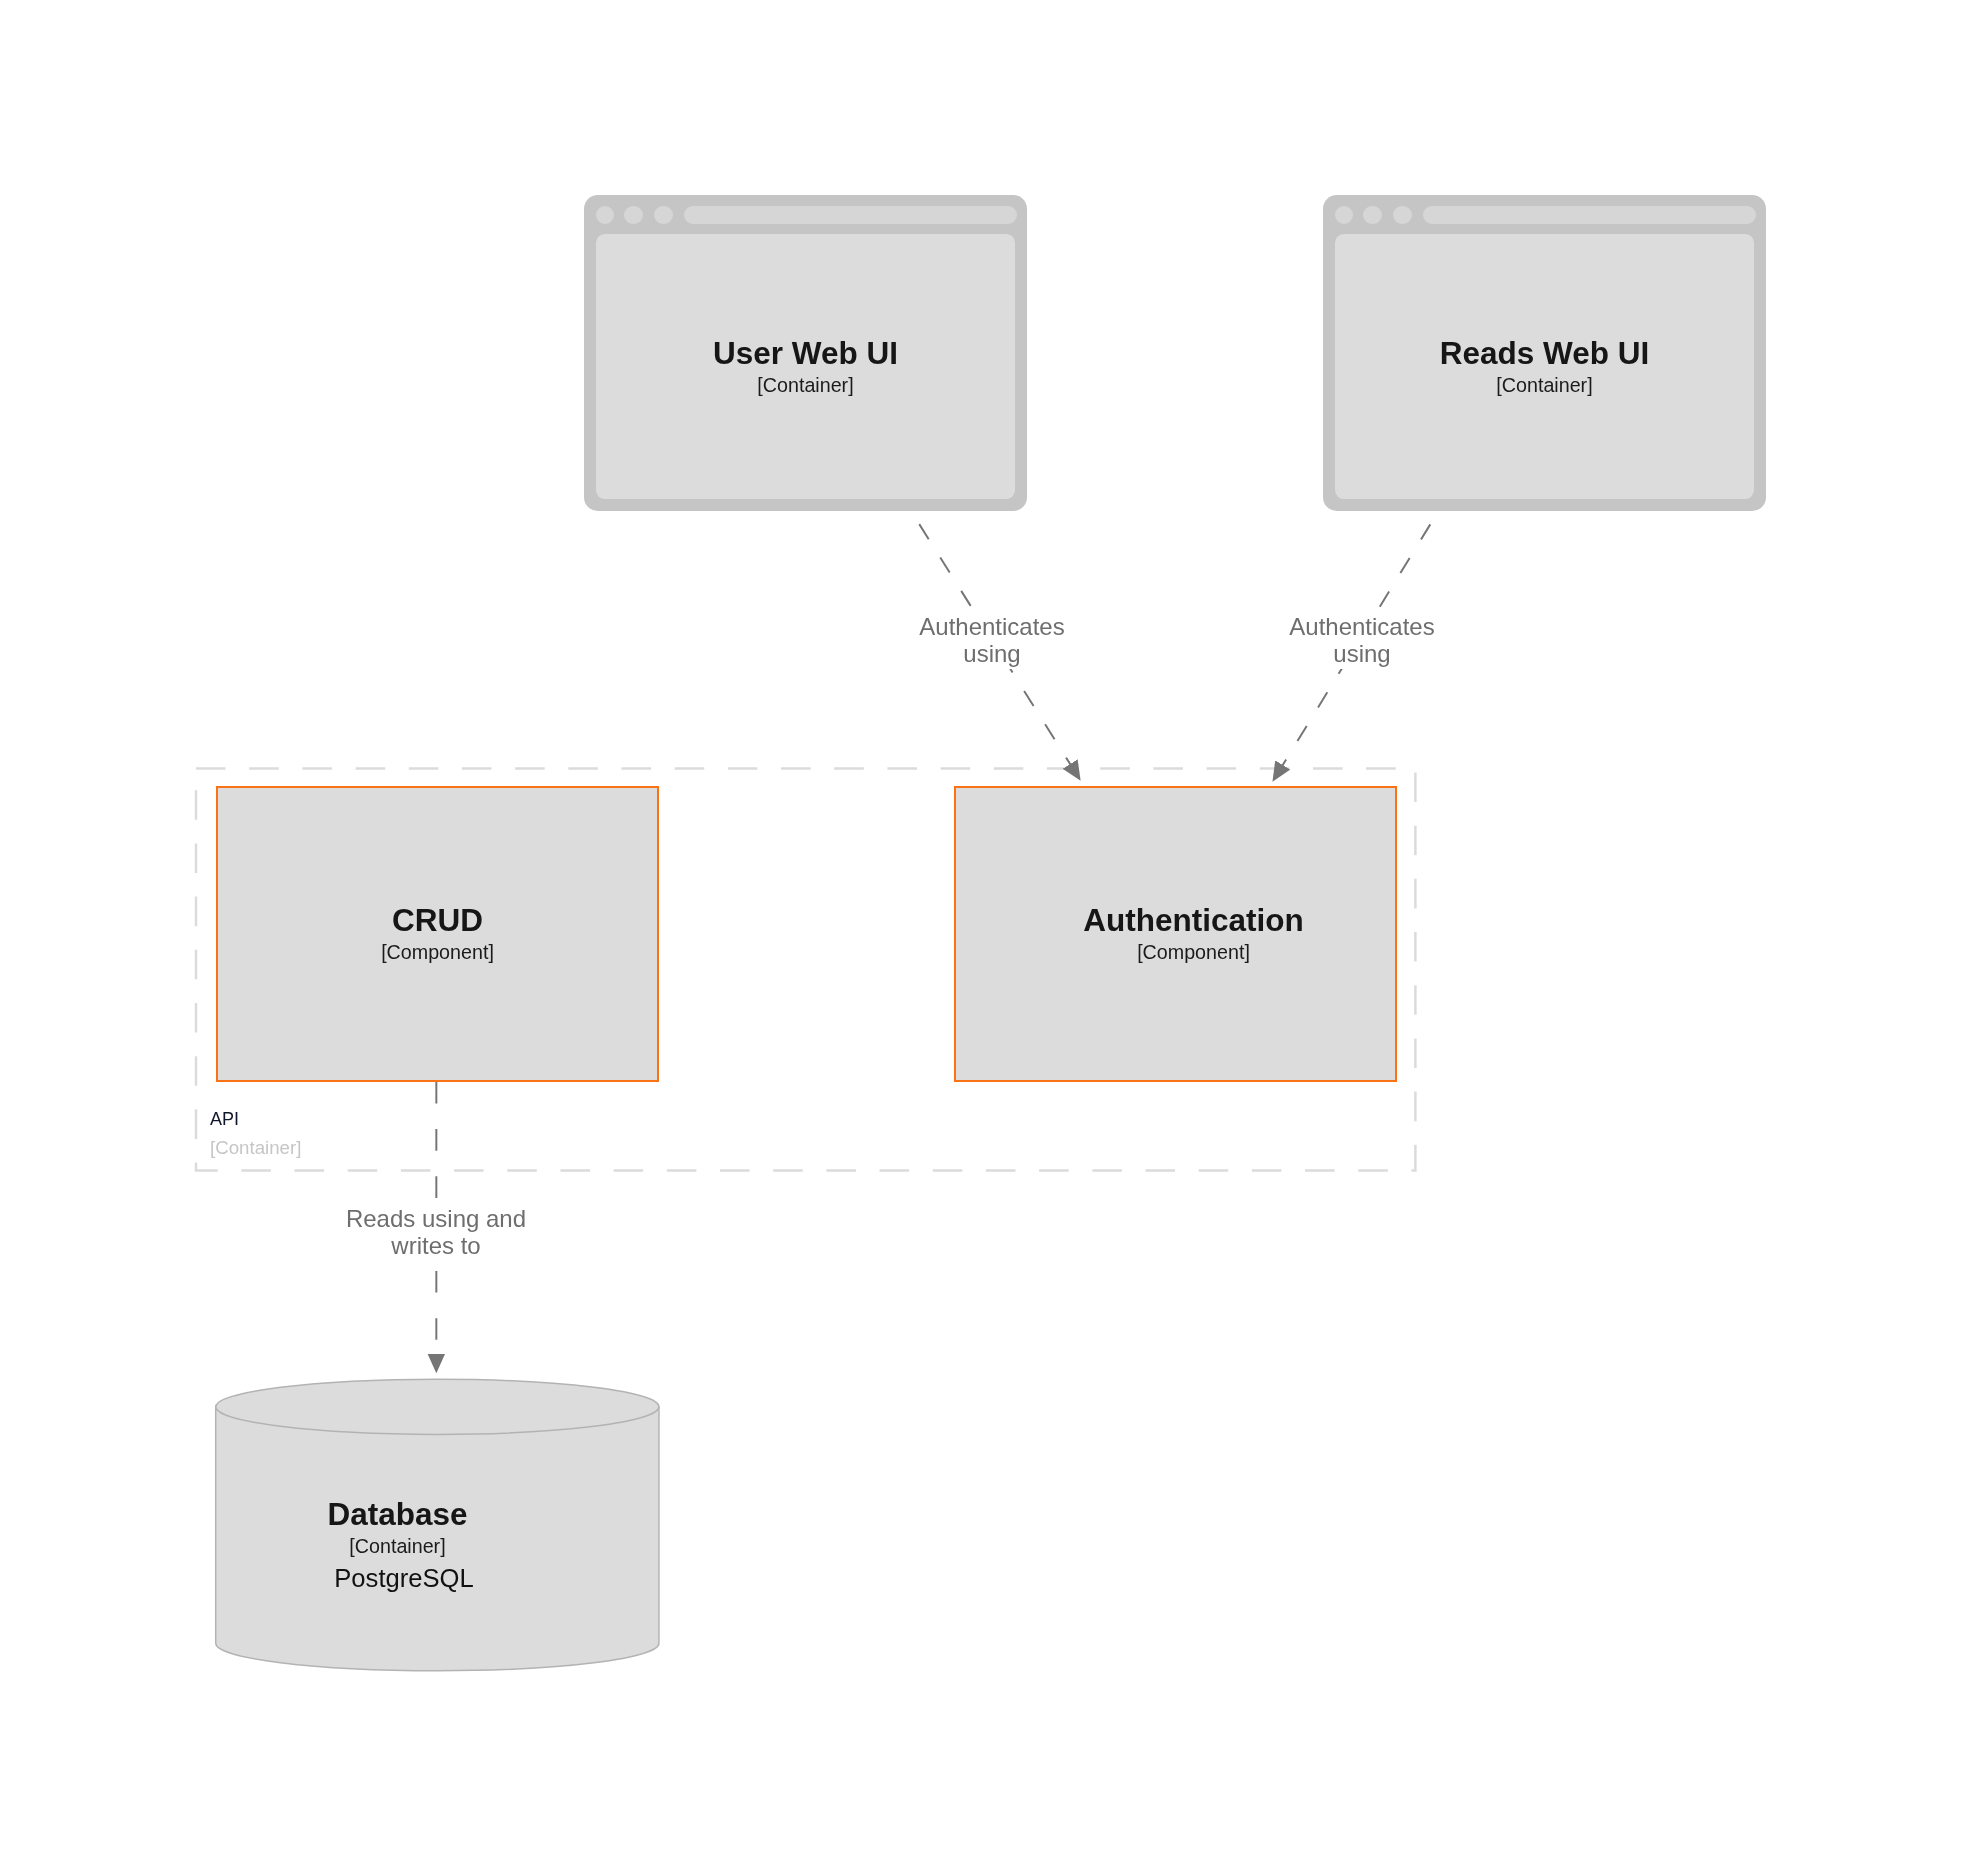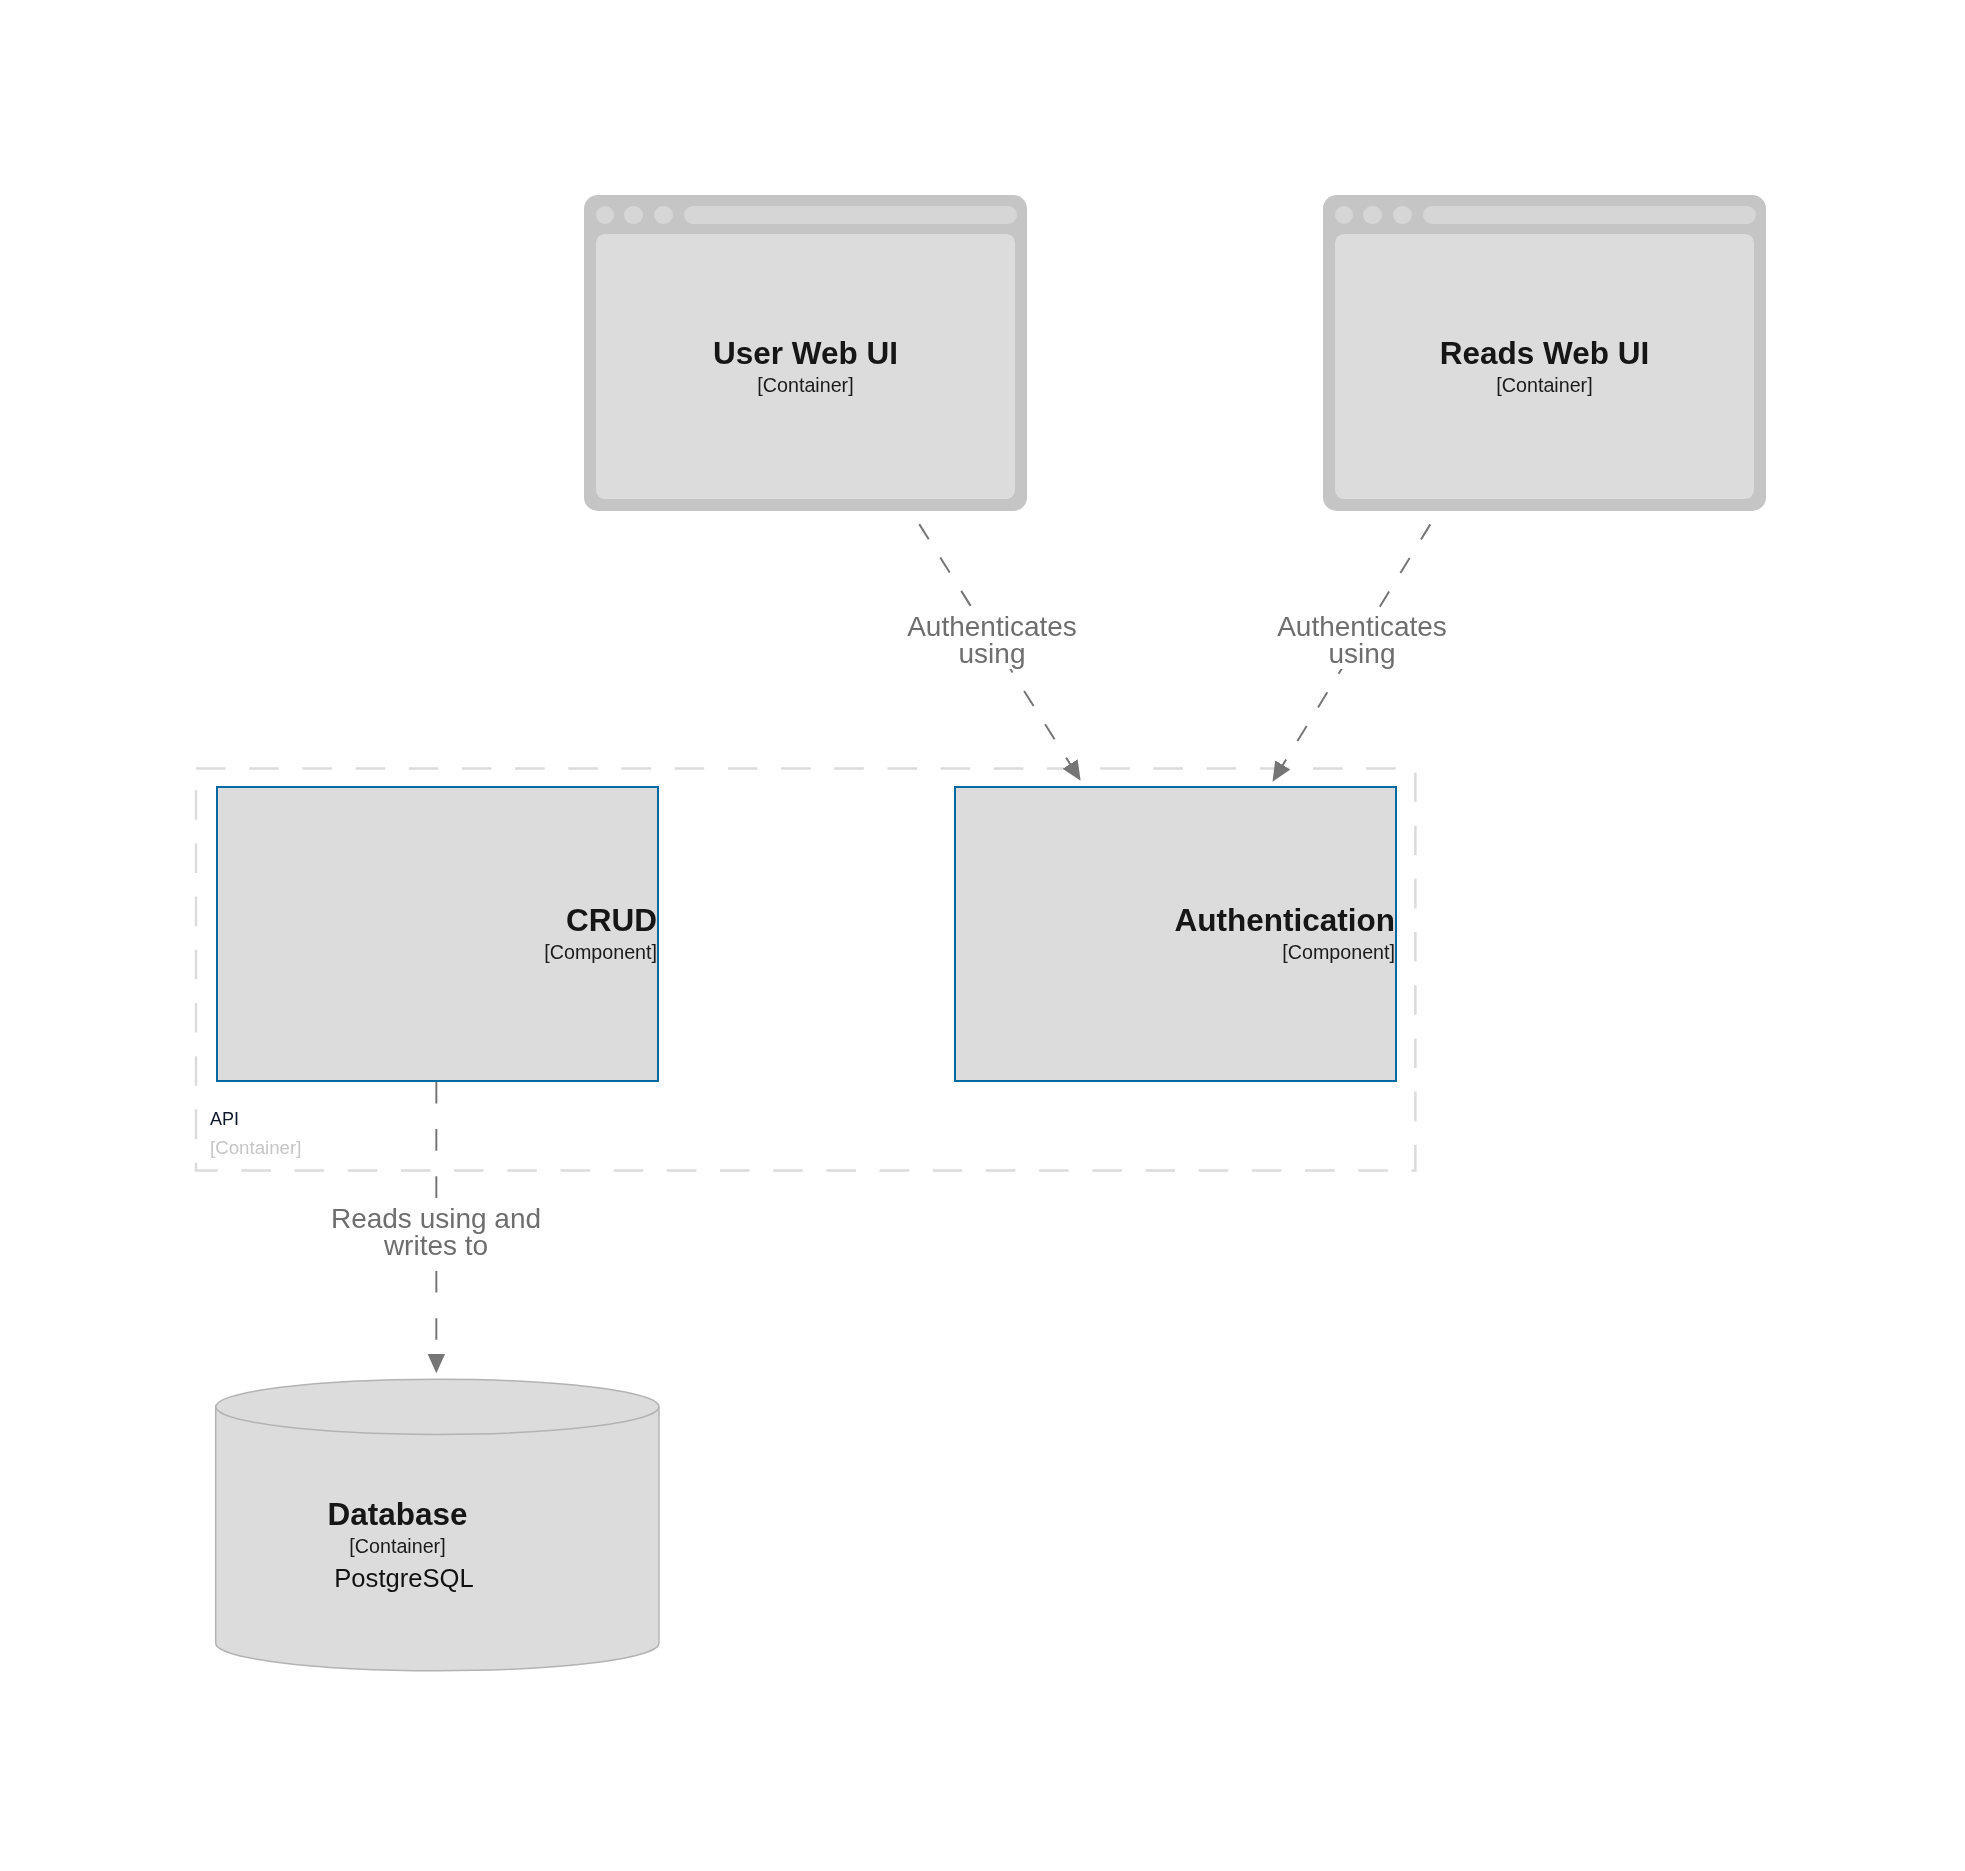--- a/index.html
+++ b/index.html
@@ -30,22 +30,22 @@
     background:#dcdcdc; border-radius:8.9px;
     display:flex; flex-direction:column; align-items:center; justify-content:center;
     text-align:center;
   }
   #user-window  { left:584px;  top:195px; }
   #admin-window { left:1323px; top:195px; }
 
   
   .box {
     position:absolute; width:443px; height:296px; box-sizing:border-box;
-    background:#dcdcdc; border:2px solid #0369a1;
-    display:flex; flex-direction:column; align-items:flex-end; justify-content:center;
+    background:#dcdcdc; border:2px solid #f97316;
+    display:flex; flex-direction:column; align-items:center; justify-content:center;
     text-align:center;
   }
   #crud-box { left:216px; top:786px; }
   #auth-box { left:954px; top:786px;padding-left:36px; }
 
   .node-title    { font-size:31.5px; font-weight:bold; color:#161616; line-height:35px; }
   .node-subtitle { font-size:19.7px; color:#1b1b1b; line-height:23.6px; margin-top:3px; }
   .node-tech     { font-size:25.6px; color:#111111; line-height:29.6px; margin-top:5.9px;margin-left:13px; }
 
   
@@ -55,21 +55,21 @@
   }
 
   
   #api-label { position:absolute; left:210px; top:1105px; }
   .boundary-title    { font-size:18px; color:#0f172a; line-height:29.6px; }
   .boundary-subtitle { font-size:18.7px; color:#c6c6c6; line-height:21.7px; margin-top:2px; }
 
   
   .edge-label {
     position:absolute; transform:translateX(-50%);
-    font-size:28px; color:#6e6e6e; line-height:26.6px; text-align:center;
+    font-size:24px; color:#6e6e6e; line-height:26.6px; text-align:center;
     background:#ffffff; padding:2px 3.9px; white-space:nowrap;
   }
   #label-user-auth  { left:992px; top:612px; }
   #label-admin-auth { left:1362px; top:612px; }
   #label-crud-db    { left:436px;  top:1204px; }
 </style>
 </head>
 <body>
 
 <svg class="layer" width="1965" height="1872" viewBox="0 0 1995 1900">

